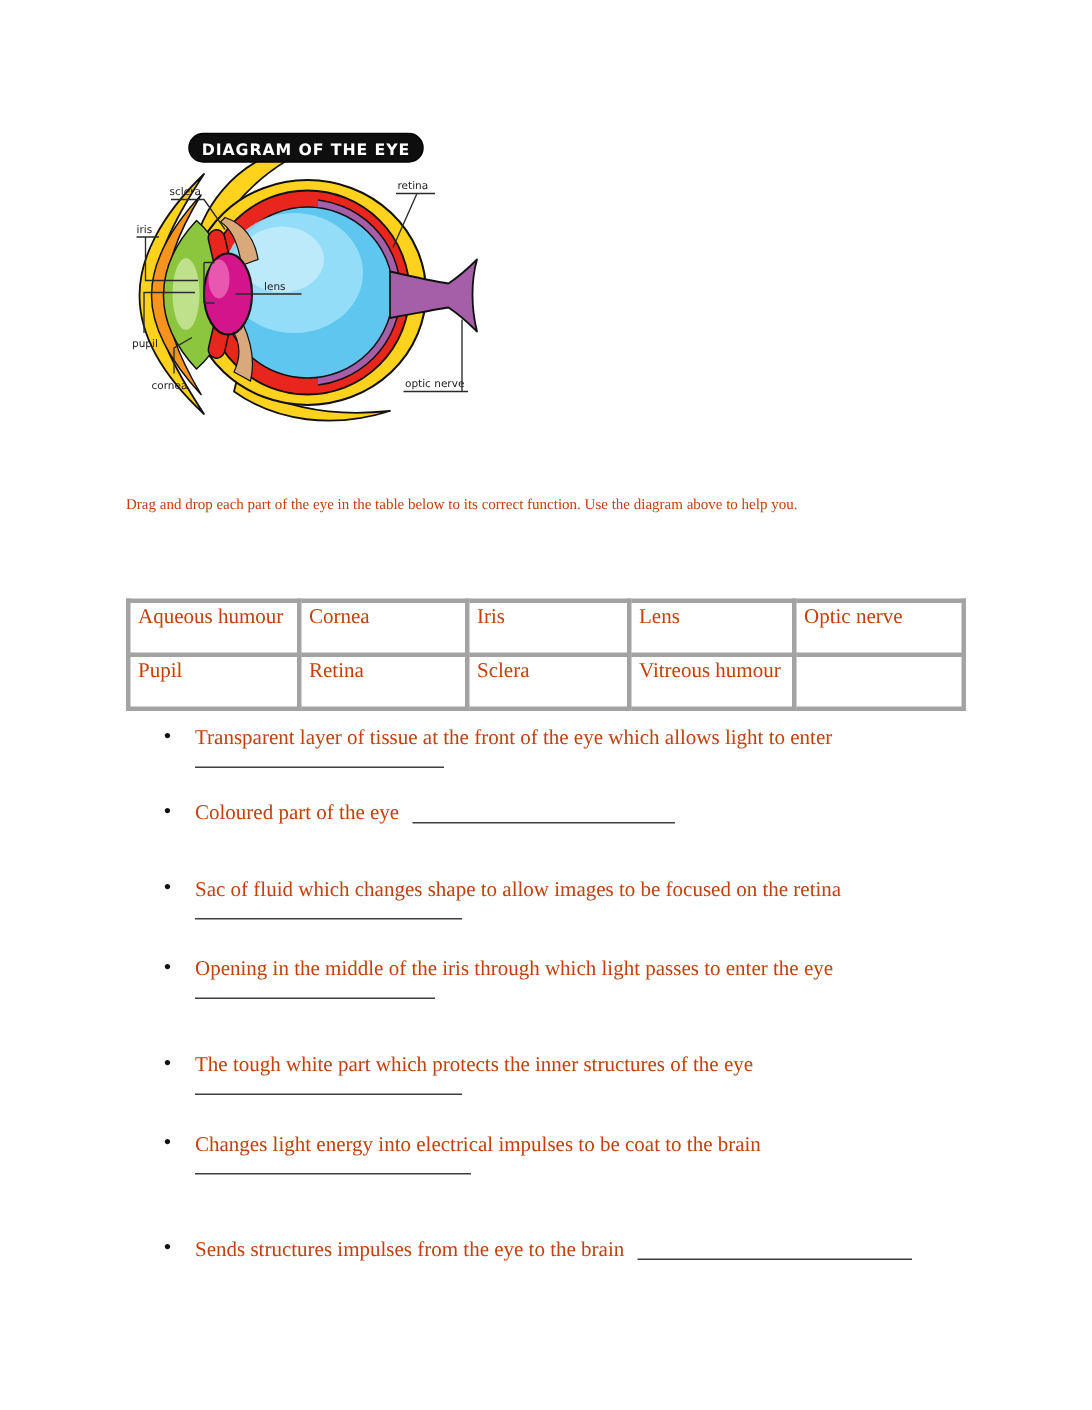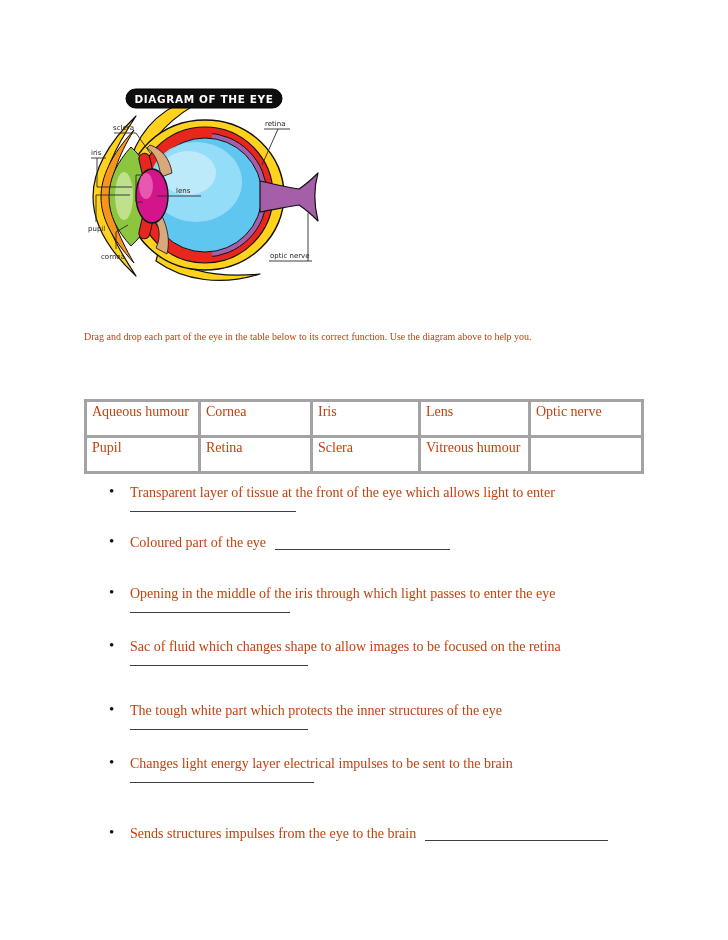--- a/index.html
+++ b/index.html
@@ -135,33 +135,33 @@
   <ul class="questions">
     <li>
       <span>Transparent layer of tissue at the front of the eye which allows light to enter</span>
       <span class="blank below w166"></span>
     </li>
     <li>
       <span>Coloured part of the eye</span>
       <span class="blank inline w175"></span>
     </li>
     <li>
+      <span>Sac of fluid which changes shape to allow images to be focused on the retina</span>
+      <span class="blank below w178"></span>
+    </li>
+    <li>
       <span>Opening in the middle of the iris through which light passes to enter the eye</span>
       <span class="blank below w160"></span>
-    </li>
-    <li>
-      <span>Sac of fluid which changes shape to allow images to be focused on the retina</span>
-      <span class="blank below w178"></span>
     </li>
     <li>
       <span>The tough white part which protects the inner structures of the eye</span>
       <span class="blank below w178"></span>
     </li>
     <li>
-      <span>Changes light energy layer electrical impulses to be sent to the brain</span>
+      <span>Changes light energy into electrical impulses to be coat to the brain</span>
       <span class="blank below w184"></span>
     </li>
     <li>
       <span>Sends structures impulses from the eye to the brain</span>
       <span class="blank inline w183"></span>
     </li>
   </ul>
 
 </div>
 

